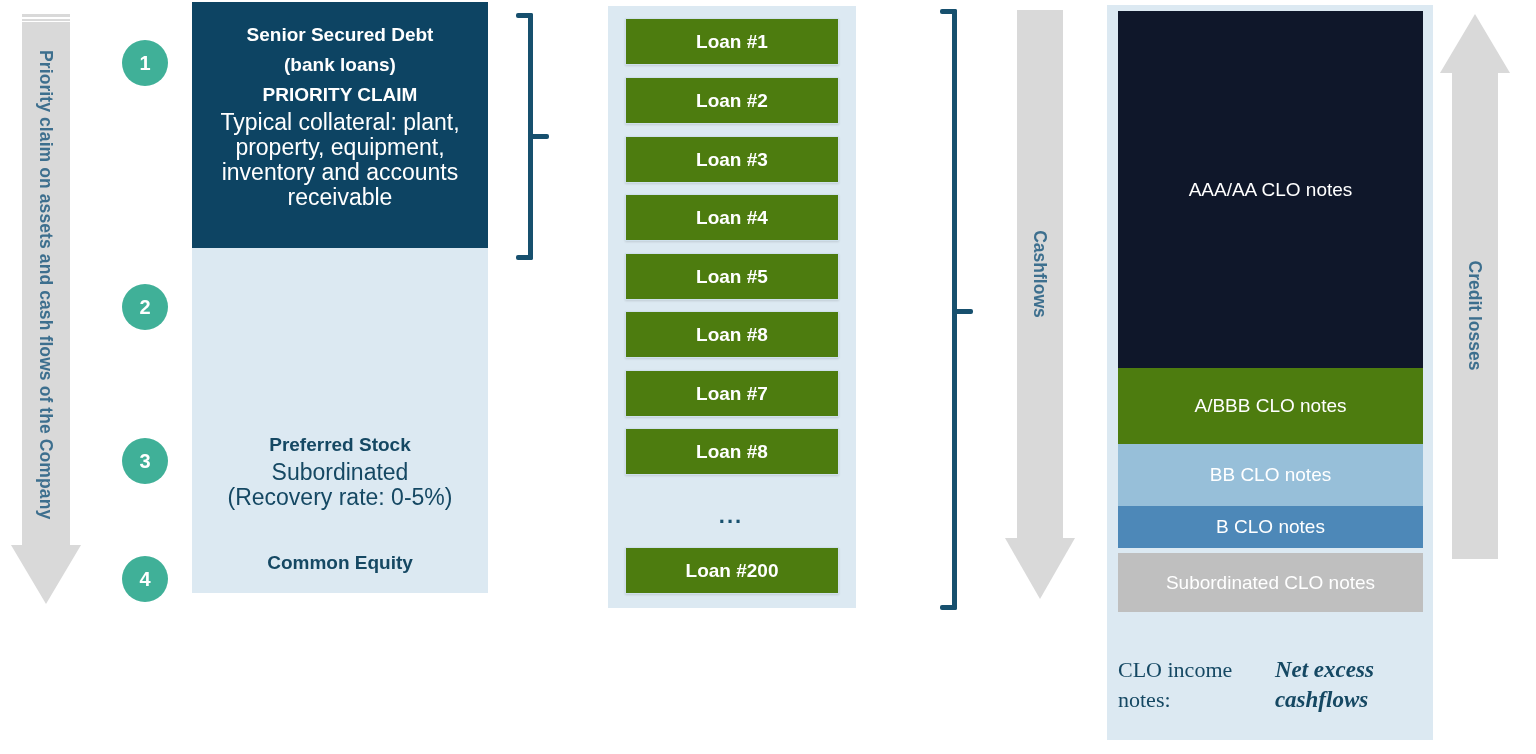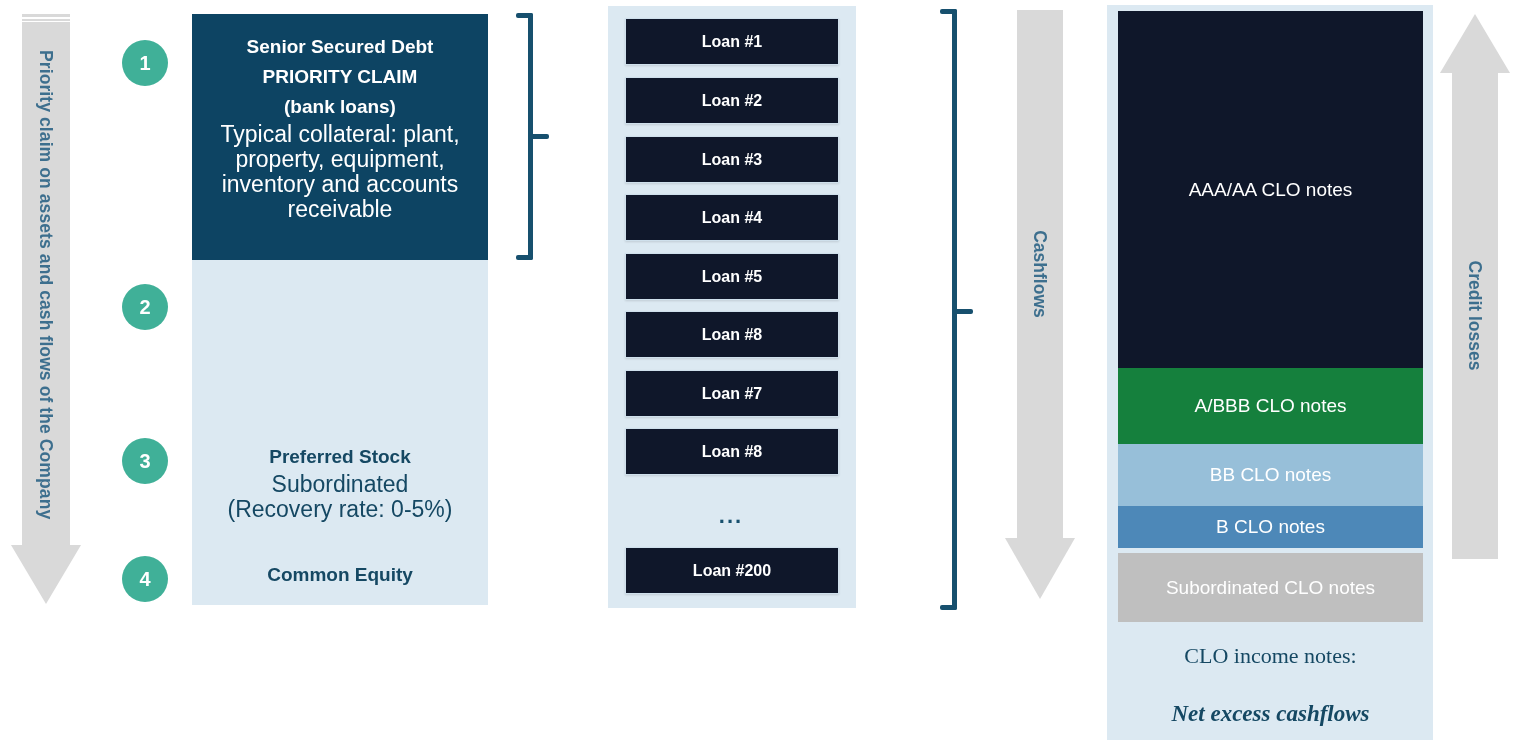--- a/index.html
+++ b/index.html
@@ -67,21 +67,21 @@
     position: absolute;
     width: 46px; height: 46px;
     border-radius: 50%;
     background: #40b098;
     color: #ffffff;
     display: flex; align-items: center; justify-content: center;
     font-size: 20px; font-weight: 600;
   }
 
   
-  #cap-structure { left: 192px; top: 14px; width: 356px; height: 591px; }
+  #cap-structure { left: 192px; top: 2px; width: 356px; height: 591px; }
   #cap-senior {
     position: absolute; left: 0; top: 0; width: 296px; height: 246px;
     background: #0d4463;
     color: #ffffff;
     display: flex; flex-direction: column; align-items: center;
     justify-content: flex-start;
     padding-top: 18px;
   }
   #cap-rest {
     position: absolute; left: 0; top: 246px; width: 296px; height: 345px;
@@ -99,25 +99,25 @@
   .bracket { position: absolute; }
   .bracket .spine { position: absolute; left: 12px; top: 0; width: 5px; height: 100%; background: #17506e; border-radius: 2px;}
   .bracket .arm-top { position: absolute; left: 0px; top: 0; width: 17px; height: 5px; background: #17506e; border-radius: 2px;}
   .bracket .arm-bot { position: absolute; left: 0px; bottom: 0; width: 17px; height: 5px; background: #17506e; border-radius: 2px;}
   .bracket .tick { position: absolute; left: 15px; width: 18px; height: 5px; background: #17506e; border-radius: 2px;}
 
   
   #loan-pool { left: 608px; top: 6px; width: 248px; height: 602px; background: #dce9f2; }
   .loan-box {
     position: absolute; left: 17px; width: 212px; height: 45px;
-    background: #0f172a;
+    background: #4d7c0f;
     border: 1px solid #cfe0ec;
     color: #ffffff;
     display: flex; align-items: center; justify-content: center;
-    font-size: 16px; font-weight: 700;
+    font-size: 19px; font-weight: 700;
     box-shadow: 0 1px 2px rgba(0,0,0,0.12);
   }
   #loan-ellipsis {
     position: absolute; left: 17px; width: 212px; height: 40px;
     display: flex; align-items: center; justify-content: center;
     color: #17506e; font-size: 22px; font-weight: 700; letter-spacing: 2px;
   }
 
   
   #cashflow-arrow { left: 1017px; top: 10px; width: 46px; height: 590px; }
@@ -144,21 +144,21 @@
   #clo-outer { left: 1107px; top: 5px; width: 326px; height: 735px; background: #dce9f2; }
   .tranche {
     position: absolute; left: 11px; width: 305px;
     color: #ffffff;
     display: flex; align-items: center; justify-content: center;
     font-size: 19px; font-weight: 400;
     text-align: center;
   }
   #clo-income {
     position: absolute; left: 11px; top: 630px; width: 305px; height: 100px;
-    display: flex; flex-direction: column; align-items: center; justify-content: center;
+    display: flex; align-items: center; justify-content: center;
     color: #154863;
     gap: 28px;
   }
   #clo-income .l1 { font-family: "Liberation Serif", serif; font-size: 22px; font-weight: 400; line-height: 30px; }
   #clo-income .l2 { font-family: "Liberation Serif", serif; font-size: 23px; font-weight: 700; font-style: italic; line-height: 30px; }
 
   
   #credit-arrow { left: 1452px; top: 14px; width: 46px; height: 590px; }
   #credit-arrow .shaft {
     position: absolute; left: 0; top: 58px; width: 46px; height: 487px; background: #d9d9d9;
@@ -195,22 +195,22 @@
   <div class="num-circle" style="left:122px; top:40px;">1</div>
   <div class="num-circle" style="left:122px; top:284px;">2</div>
   <div class="num-circle" style="left:122px; top:438px;">3</div>
   <div class="num-circle" style="left:122px; top:556px;">4</div>
 
   <div class="abs" id="cap-structure">
 
     <div id="cap-senior">
       <div class="cap-body">
         <div class="cap-strong white">Senior Secured Debt</div>
+        <div class="cap-strong white">(bank loans)</div>
         <div class="cap-strong white">PRIORITY CLAIM</div>
-        <div class="cap-strong white">(bank loans)</div>
         <div class="cap-line white">Typical collateral: plant, property, equipment, inventory and accounts receivable</div>
       </div>
     </div>
 
     <div id="cap-rest">
 
 
       <div class="tier-block" style="top:182px;">
         <div class="cap-strong">Preferred Stock</div>
         <div class="cap-line">Subordinated</div>
@@ -252,24 +252,24 @@
   </div>
 
   <div class="abs" id="cashflow-arrow">
     <div class="shaft"></div>
     <div class="head"></div>
     <div class="lbl">Cashflows</div>
   </div>
 
   <div class="abs" id="clo-outer">
     <div class="tranche" style="top:6px;   height:357px; background:#0f172a;">AAA/AA CLO notes</div>
-    <div class="tranche" style="top:363px; height:76px;  background:#15803d;">A/BBB CLO notes</div>
+    <div class="tranche" style="top:363px; height:76px;  background:#4d7c0f;">A/BBB CLO notes</div>
     <div class="tranche" style="top:439px; height:62px;  background:#97bfd9;">BB CLO notes</div>
     <div class="tranche" style="top:501px; height:42px;  background:#4d88b8;">B CLO notes</div>
-    <div class="tranche" style="top:548px; height:69px;  background:#bfbfbf;">Subordinated CLO notes</div>
+    <div class="tranche" style="top:548px; height:59px;  background:#bfbfbf;">Subordinated CLO notes</div>
 
     <div id="clo-income">
       <div class="l1">CLO income notes:</div>
       <div class="l2">Net excess cashflows</div>
     </div>
   </div>
 
   <div class="abs" id="credit-arrow">
     <div class="head"></div>
     <div class="shaft"></div>

